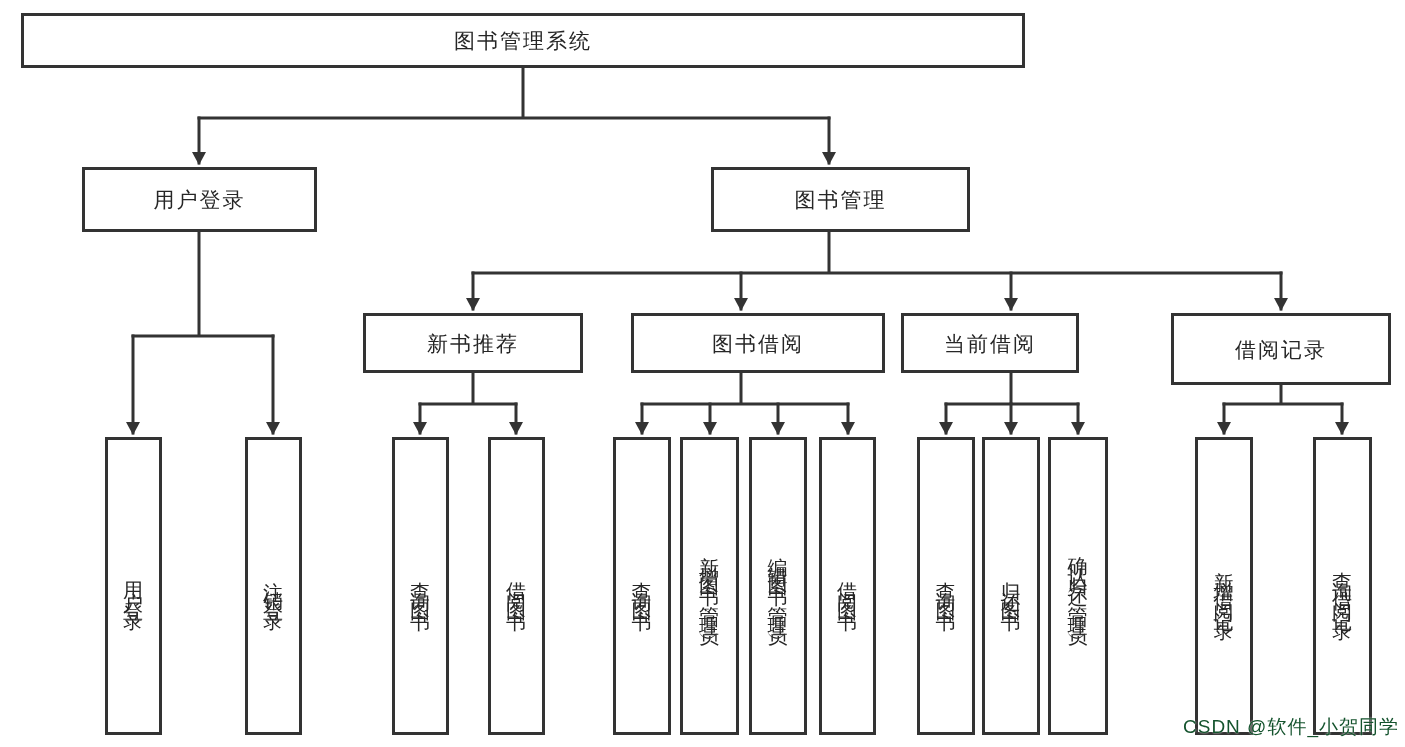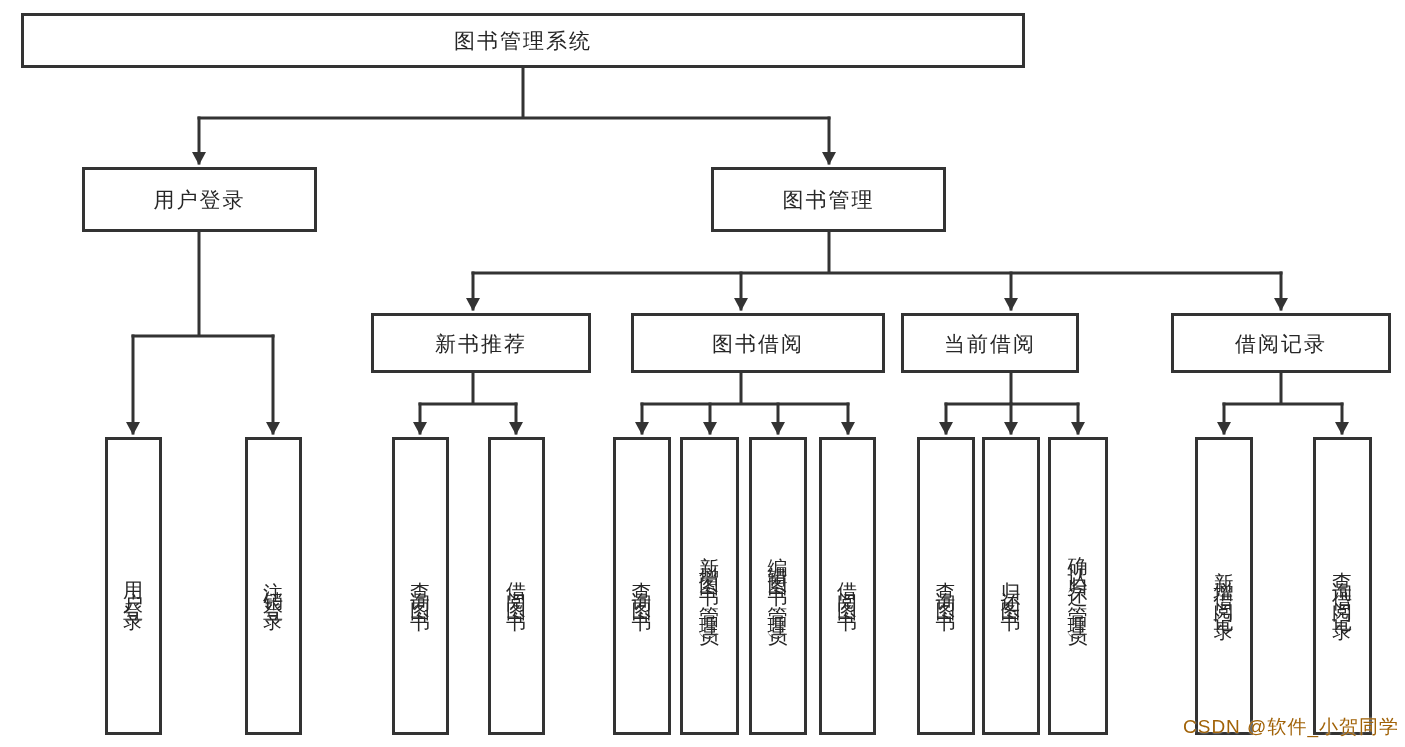--- a/index.html
+++ b/index.html
@@ -19,21 +19,21 @@
     white-space:nowrap;
     text-align:center;
   }
   .vlabel{
     color:#262626;font-size:20px;line-height:1;
     writing-mode:vertical-rl;text-orientation:mixed;
     letter-spacing:0.5em;white-space:nowrap;
   }
   .watermark{
     position:absolute;z-index:3;left:1183px;top:714px;
-    color:#a16207;font-size:19px;letter-spacing:1px;white-space:nowrap;
+    color:#14532d;font-size:19px;letter-spacing:1px;white-space:nowrap;
     text-shadow:0 0 2px #ffffff;
     text-align:center;
   }
 </style>
 </head>
 <body>
 
 <svg id="wires" width="1405" height="747" viewBox="0 0 1405 747">
   <defs>
     <marker id="arrow" markerWidth="16" markerHeight="16" refX="13" refY="8" orient="auto" markerUnits="userSpaceOnUse">
@@ -84,34 +84,34 @@
   </g>
 </svg>
 
 <div class="box" style="left:21px;top:13px;width:1004px;height:55px;">
   <span class="hlabel">图书管理系统</span>
 </div>
 
 <div class="box" style="left:82px;top:167px;width:235px;height:65px;">
   <span class="hlabel">用户登录</span>
 </div>
-<div class="box" style="left:711px;top:167px;width:235px;height:65px;">
+<div class="box" style="left:711px;top:167px;width:259px;height:65px;">
   <span class="hlabel">图书管理</span>
 </div>
 
-<div class="box" style="left:363px;top:313px;width:220px;height:60px;margin-left:8px;">
+<div class="box" style="left:363px;top:313px;width:220px;height:60px;">
   <span class="hlabel">新书推荐</span>
 </div>
 <div class="box" style="left:631px;top:313px;width:254px;height:60px;">
   <span class="hlabel">图书借阅</span>
 </div>
 <div class="box" style="left:901px;top:313px;width:178px;height:60px;">
   <span class="hlabel">当前借阅</span>
 </div>
-<div class="box" style="left:1171px;top:313px;width:220px;height:60px;">
+<div class="box" style="left:1171px;top:313px;width:220px;height:72px;">
   <span class="hlabel">借阅记录</span>
 </div>
 
 <div class="box" style="left:105px;top:437px;width:57px;height:298px;">
   <span class="vlabel">用户登录</span>
 </div>
 <div class="box" style="left:245px;top:437px;width:57px;height:298px;">
   <span class="vlabel">注销登录</span>
 </div>
 <div class="box" style="left:392px;top:437px;width:57px;height:298px;">

